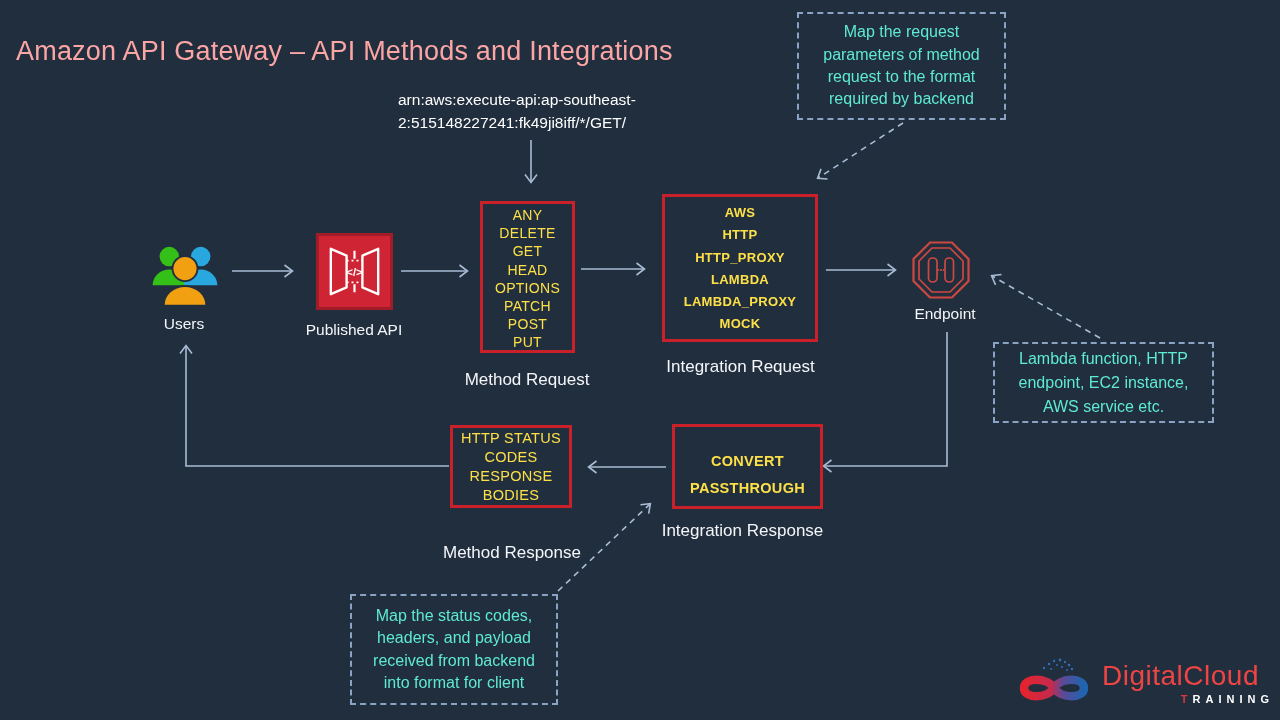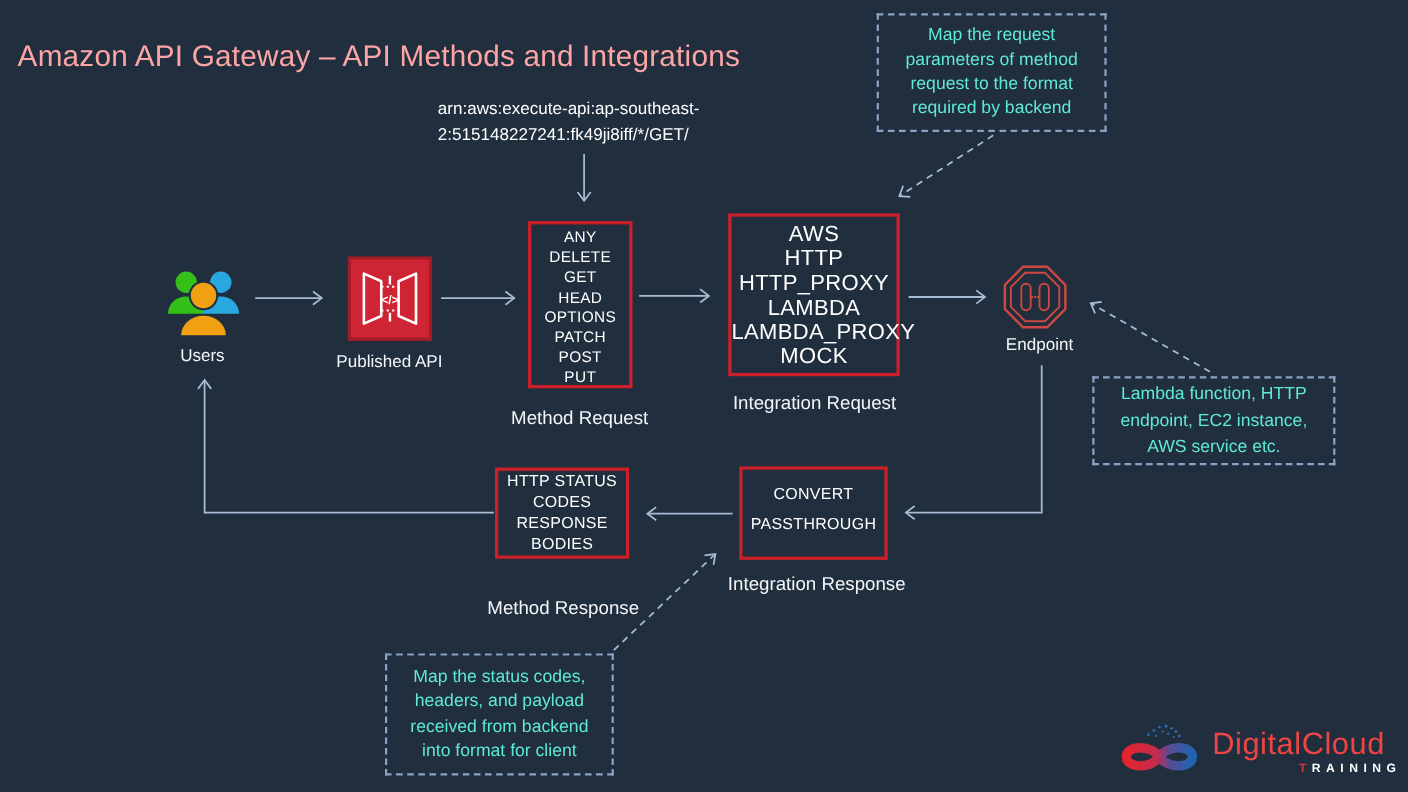--- a/index.html
+++ b/index.html
@@ -15,26 +15,26 @@
   .note{
     border:2px dashed #8aa2c4;background:transparent;color:#5eead4;
     font-size:16px;line-height:22.4px;text-align:center;white-space:pre-line;
     box-sizing:border-box;display:flex;align-items:center;justify-content:center;
   }
   #note-map-request{left:797px;top:12px;width:209px;height:108px;}
   #note-backend{left:993px;top:342px;width:221px;height:81px;line-height:24px;}
   #note-map-status{left:350px;top:594px;width:208px;height:111px;}
   .redbox{
     border:3px solid #c9202a;box-sizing:border-box;text-align:center;
-    color:#ffffff;letter-spacing:0.3px;
+    color:#fde047;letter-spacing:0.3px;
   }
   #method-request-box{left:480px;top:201px;width:95px;height:152px;font-size:14px;line-height:18.2px;padding-top:2px;}
-  #integration-request-box{left:662px;top:194px;width:156px;height:148px;font-size:20px;line-height:22.3px;padding-top:5px;}
+  #integration-request-box{left:662px;top:194px;width:156px;height:148px;font-size:13px;line-height:22.3px;padding-top:5px;font-weight:bold;}
   #method-response-box{left:450px;top:425px;width:122px;height:83px;font-size:14.5px;line-height:19px;padding-top:1px;}
-  #integration-response-box{left:672px;top:424px;width:135px;height:85px;font-size:14.5px;line-height:27px;padding-top:10px;}
+  #integration-response-box{left:672px;top:424px;width:151px;height:85px;font-size:14.5px;line-height:27px;padding-top:21px;font-weight:bold;}
   .boxlabel{font-size:17px;text-align:center;color:#f4f6f9;}
   #method-request-label{left:452px;top:370px;width:150px;}
   #integration-request-label{left:653px;top:357px;width:175px;}
   #method-response-label{left:428px;top:523px;width:168px;margin-top:20px;}
   #integration-response-label{left:650px;top:521px;width:185px;}
   .nodelabel{font-size:15.5px;text-align:center;color:#f4f6f9;}
   #users-label{left:144px;top:315px;width:80px;}
   #api-label{left:295px;top:321px;width:118px;}
   #endpoint-label{left:900px;top:305px;width:90px;}
   #users-icon{left:148px;top:240px;}

